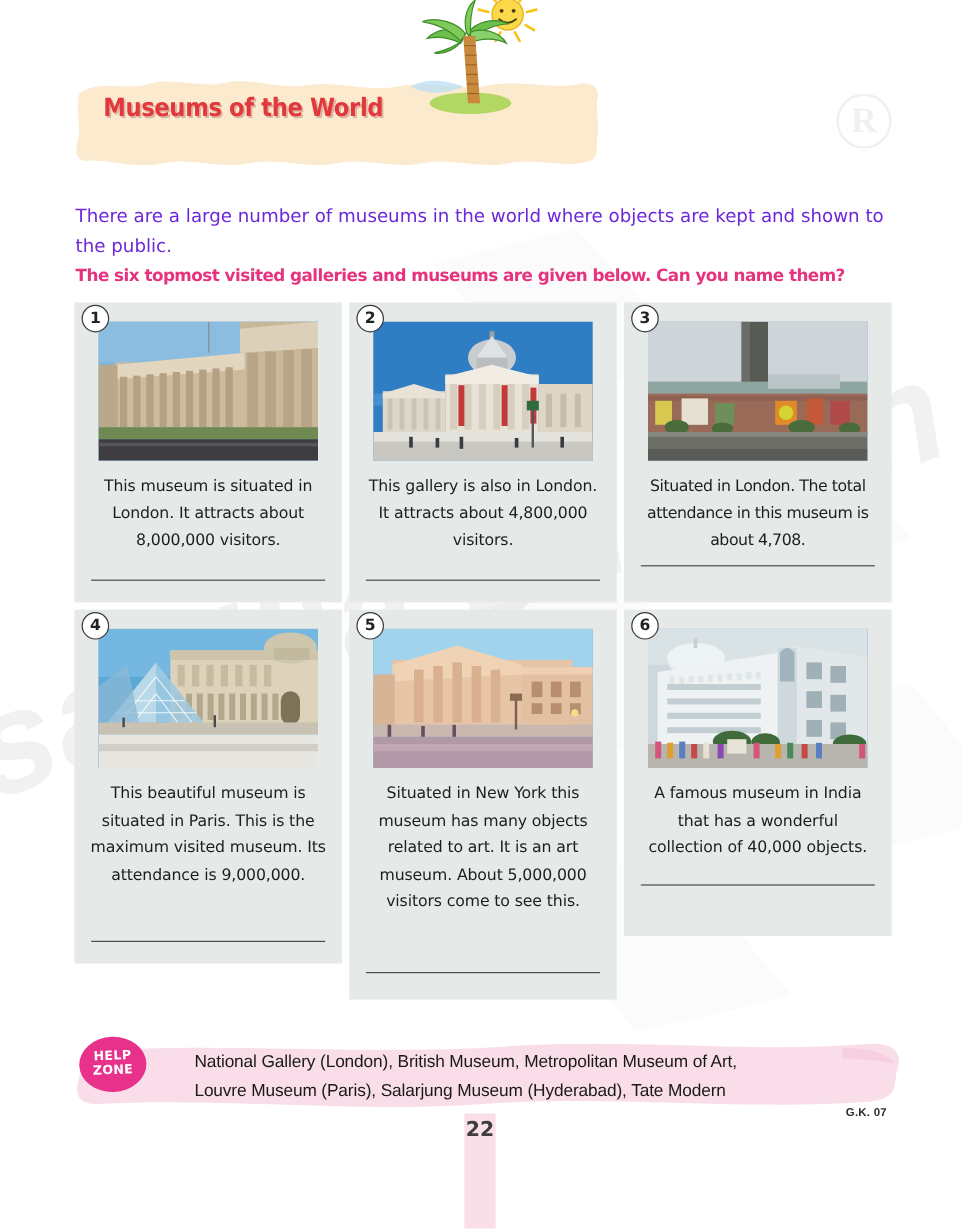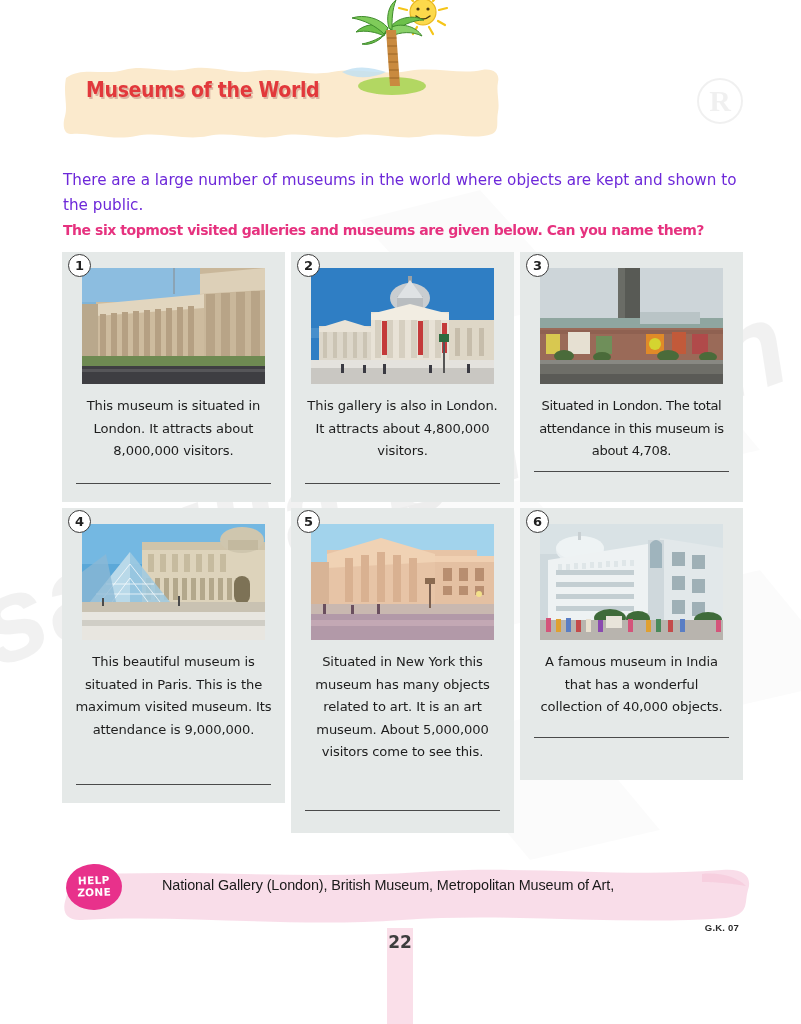--- a/index.html
+++ b/index.html
@@ -676,19 +676,20 @@
     <path d="M640,12 C660,10 676,16 684,24 C672,22 656,20 640,20 Z" fill="#f6cdde" opacity="0.9"></path>
   </svg>
 
   <div class="help-badge">
     <span>HELP</span>
     <span>ZONE</span>
   </div>
 
   <div class="help-answers">
     <div>National Gallery (London),  British Museum,  Metropolitan Museum of Art,</div>
+    <div>Louvre Museum (Paris),  Salarjung Museum (Hyderabad), Tate Modern</div>
   </div>
 
   <div class="page-num-strip"></div>
   <div class="page-num">22</div>
   <div class="book-code">G.K. 07</div>
 
 </div>
 
 </body></html>

